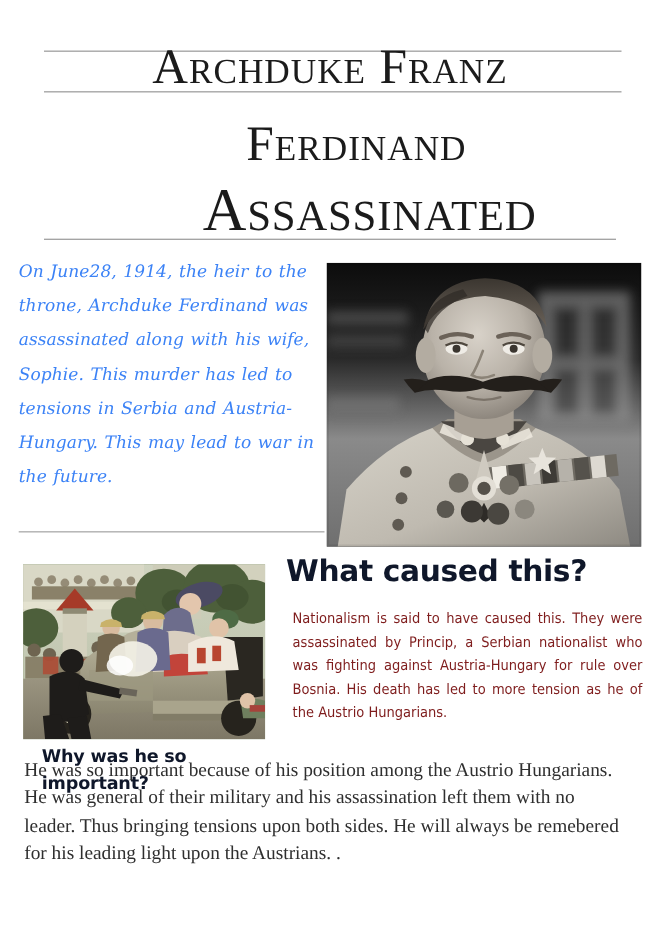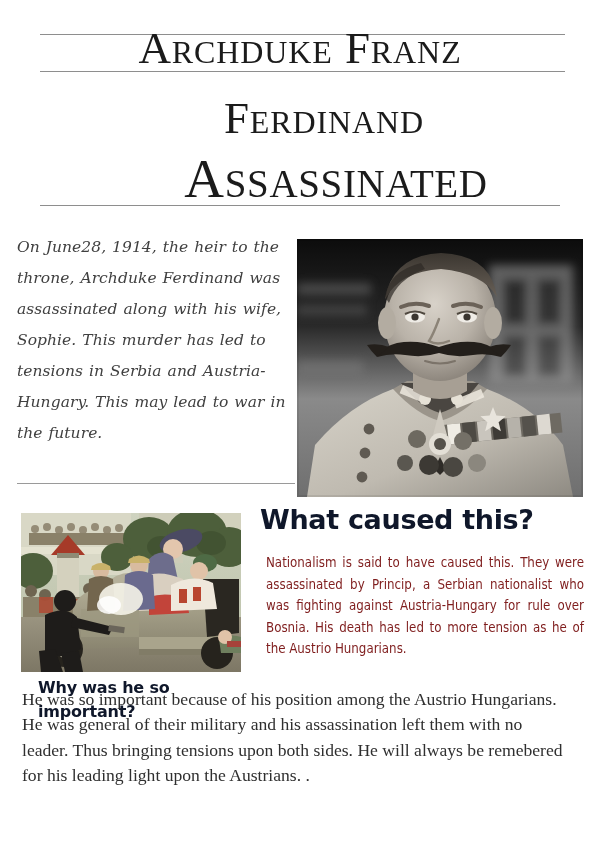--- a/index.html
+++ b/index.html
@@ -14,21 +14,21 @@
     background: #ffffff;
     overflow: hidden;
     font-family: "Liberation Serif", serif;
     -webkit-font-smoothing: antialiased;
   }
 
   
   .masthead {
     position: absolute;
     left: 0;
-    top: 0;
+    top: 12px;
     width: 524px;
     height: 215px;
   }
   .rule {
     position: absolute;
     height: 1px;
     background: #8e8e8e;
   }
   .rule-top    { left: 40px; top: 34px;  width: 525px; }
   .rule-mid    { left: 40px; top: 71px;  width: 525px; }
@@ -54,21 +54,21 @@
     position: absolute;
     left: 17px;
     top: 232px;
     width: 278px;
   }
   .lead-text {
     font-family: "DejaVu Serif", "Liberation Serif", serif;
     font-style: italic;
     font-size: 15.5px;
     line-height: 31px;
-    color: #404040;
+    color: #3b82f6;
     letter-spacing: 0.004em;
     word-spacing: 0.06em;
   }
   .lead-rule {
     position: absolute;
     left: 17px;
     top: 483px;
     width: 278px;
     height: 1px;
     background: #9a9a9a;

